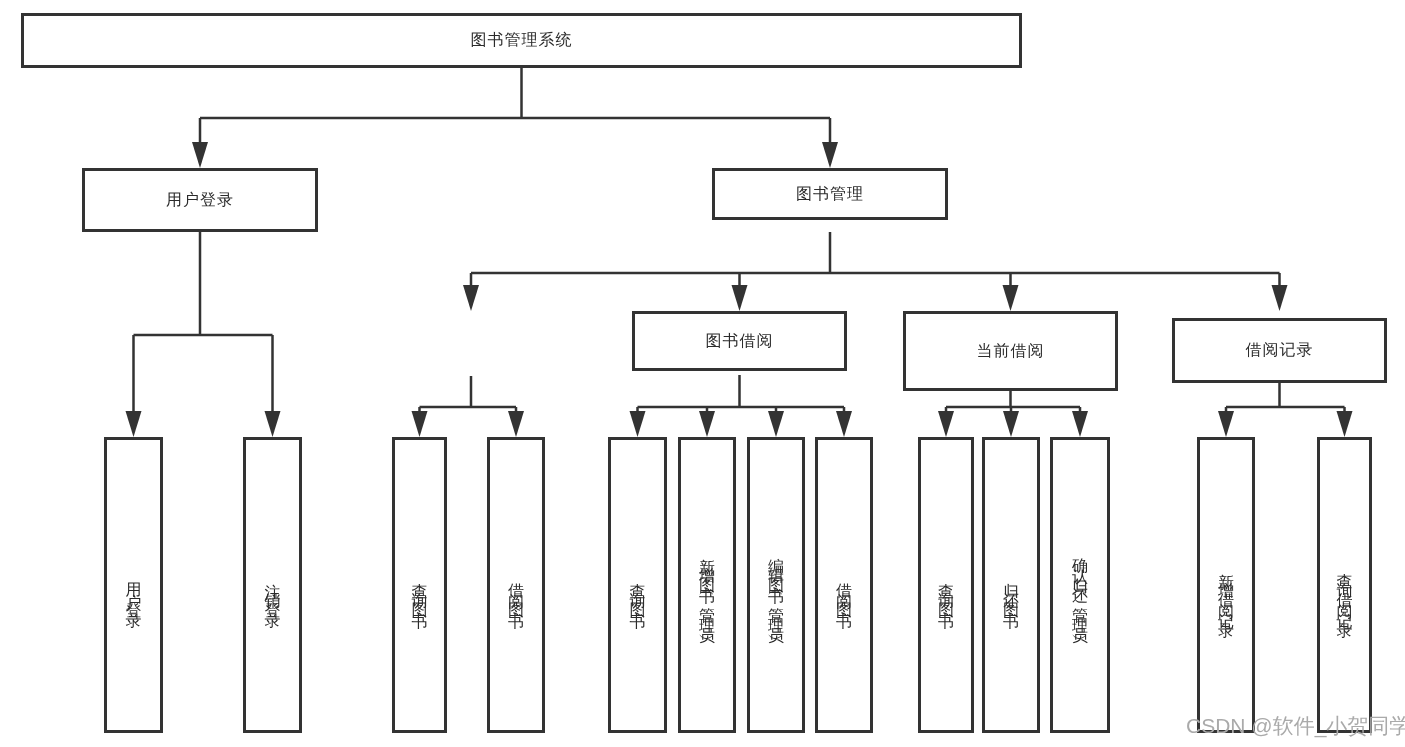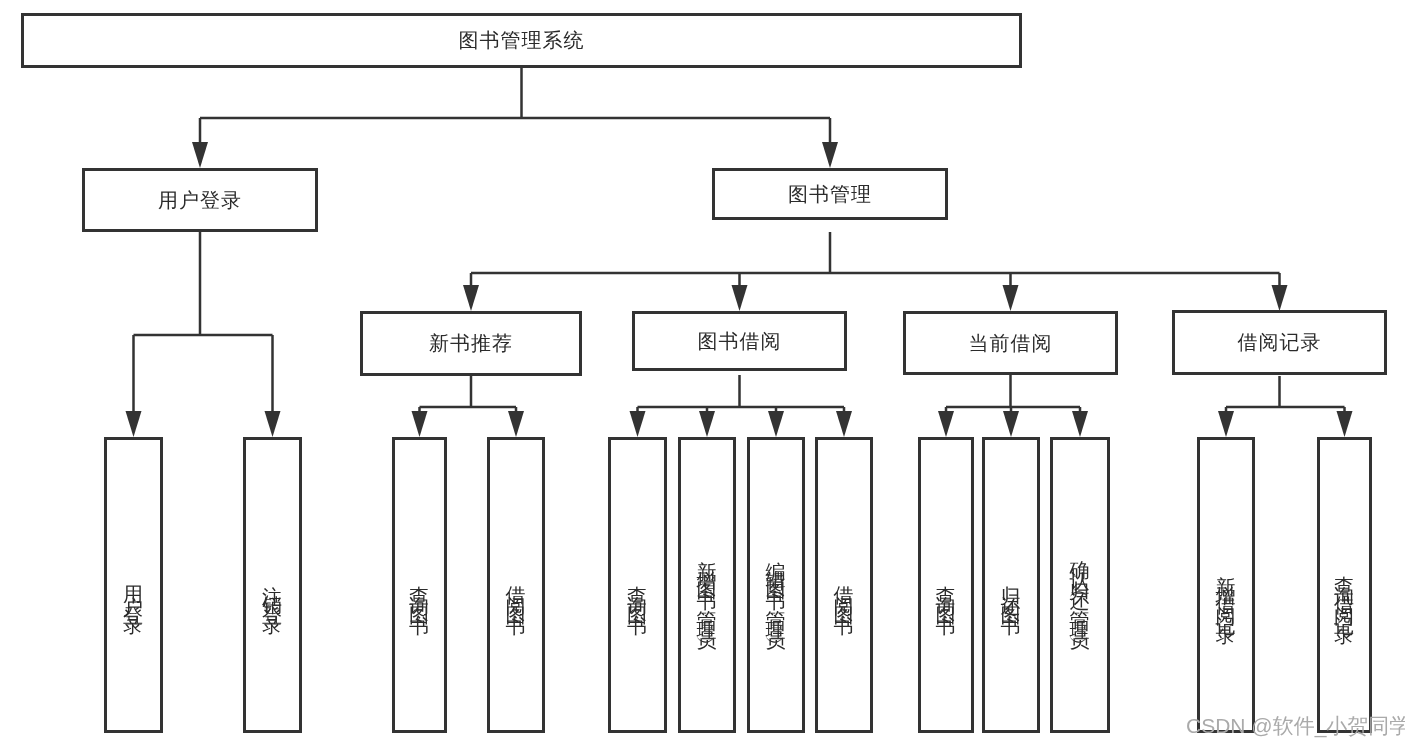--- a/index.html
+++ b/index.html
@@ -22,21 +22,21 @@
   svg.connectors path.head{fill:var(--line);stroke:none;}
   .node{
     position:absolute;
     box-sizing:border-box;
     border:3px solid var(--line);
     background:#ffffff;
     display:flex;align-items:center;justify-content:center;
     color:var(--text);
   }
   .node .label{
-    font-size:20px;
+    font-size:16px;
     letter-spacing:1px;
     white-space:nowrap;
   }
   .node.leaf .label{
     writing-mode:vertical-rl;
     text-orientation:mixed;
     letter-spacing:10px;
     white-space:normal;
     line-height:1;
     padding-top:10px; 
@@ -95,30 +95,27 @@
     <span class="label">图书管理系统</span>
   </div>
 
   <div class="node" style="left:82px;top:168px;width:236px;height:64px;">
     <span class="label">用户登录</span>
   </div>
   <div class="node" style="left:712px;top:168px;width:236px;height:52px;">
     <span class="label">图书管理</span>
   </div>
 
-  <div class="node" style="left:360px;top:311px;width:222px;height:65px;">
-    <span class="label">新书推荐</span>
-  </div>
   <div class="node" style="left:632px;top:311px;width:215px;height:60px;">
     <span class="label">图书借阅</span>
   </div>
-  <div class="node" style="left:903px;top:311px;width:215px;height:64px;">
+  <div class="node" style="left:903px;top:311px;width:215px;height:80px;">
     <span class="label">当前借阅</span>
   </div>
-  <div class="node" style="left:1172px;top:310px;width:215px;height:65px;">
+  <div class="node" style="left:1172px;top:318px;width:215px;height:65px;">
     <span class="label">借阅记录</span>
   </div>
 
   <div class="node leaf" style="left:104px;top:437px;width:59px;height:296px;">
     <span class="label">用户登录</span>
   </div>
   <div class="node leaf" style="left:243px;top:437px;width:59px;height:296px;">
     <span class="label">注销登录</span>
   </div>
 

